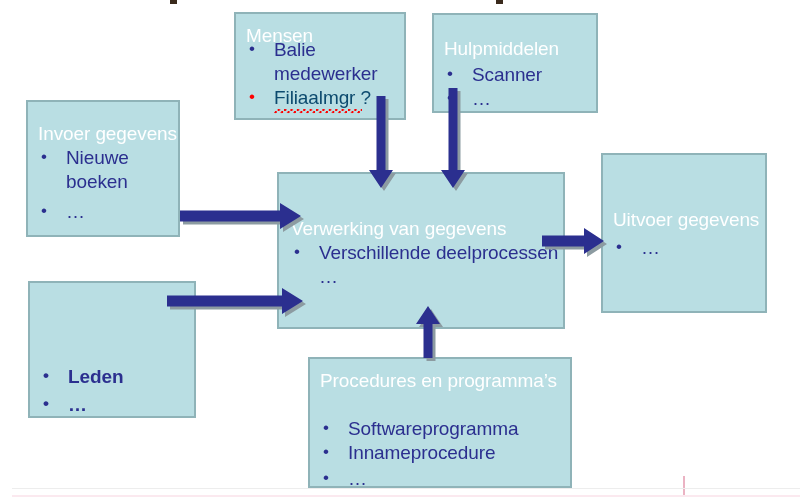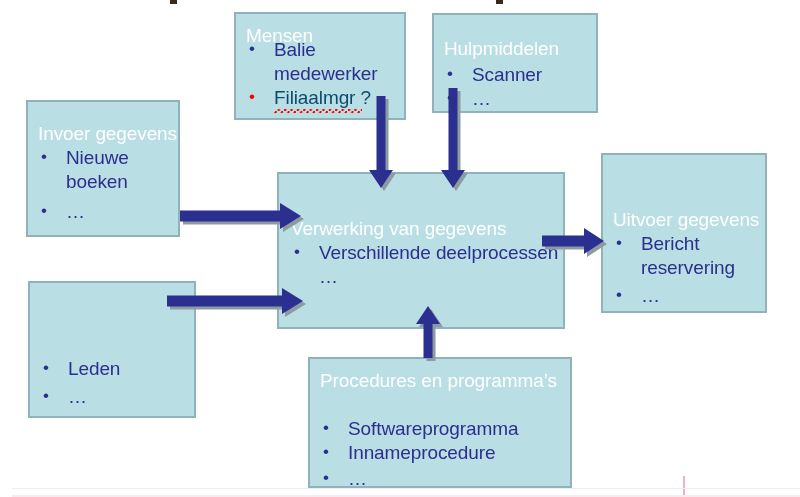--- a/index.html
+++ b/index.html
@@ -157,21 +157,21 @@
       <li>
         <span>Nieuwe boeken</span>
       </li>
       <li style="margin-top:6px;">
         <span>…</span>
       </li>
     </ul>
   </div>
 
   <div class="box" style="left:16px; top:281px; width:168px; height:137px;">
-    <ul class="bullets" style="top:74px;">
+    <ul class="bullets" style="top:82px;font-weight:bold;">
       <li>
         <span>Leden</span>
       </li>
       <li style="margin-top:4px;">
         <span>…</span>
       </li>
     </ul>
   </div>
 
   <div class="box" style="left:265px; top:172px; width:288px; height:157px;">
@@ -194,23 +194,20 @@
       </li>
       <li style="margin-top:2px;">
         <span>…</span>
       </li>
     </ul>
   </div>
 
   <div class="box" style="left:589px; top:153px; width:166px; height:160px;">
     <div class="box-title" style="top:53px;">Uitvoer gegevens</div>
     <ul class="bullets" style="top:77px;">
-      <li>
-        <span>Bericht reservering</span>
-      </li>
       <li style="margin-top:4px;">
         <span>…</span>
       </li>
     </ul>
   </div>
 
   <div class="arrow" style="left:357px; top:96px;">
     <svg width="30" height="100" viewBox="0 0 30 100">
       <g transform="translate(3,3)">
         <path d="M7.5,0 L16.5,0 L16.5,74 L24,74 L12,92 L0,74 L7.5,74 Z" fill="#8c9ba1"></path>

